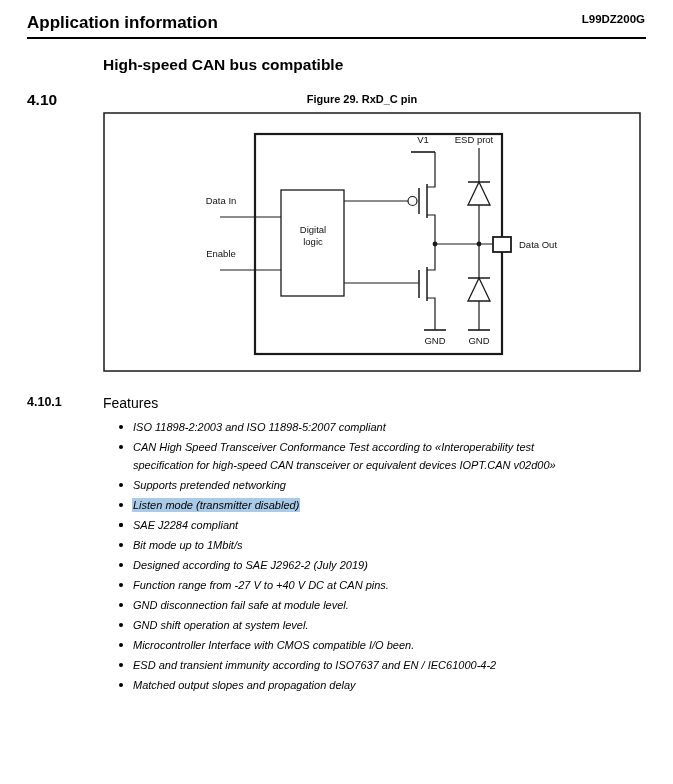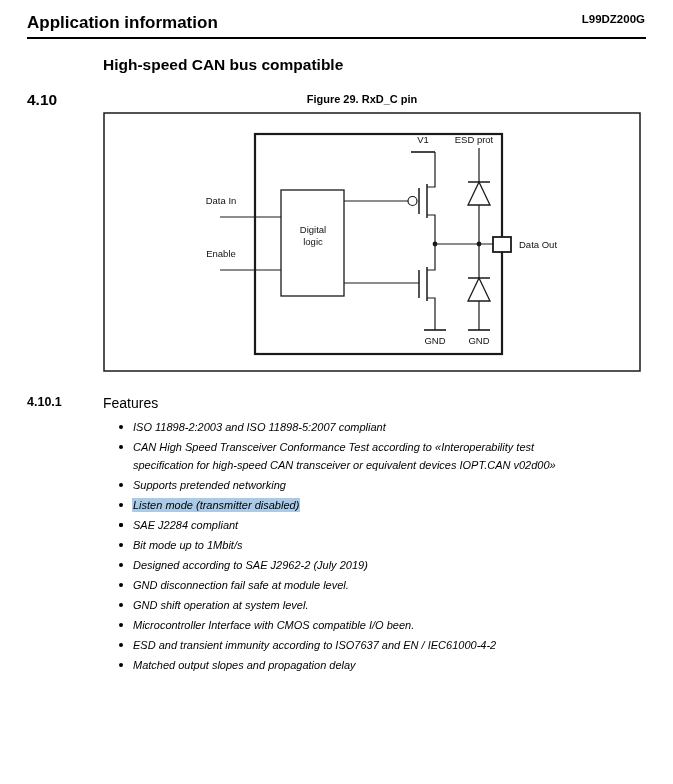--- a/index.html
+++ b/index.html
@@ -147,20 +147,24 @@
   <div class="feature">
     <span class="dot"></span>
     <span class="ftext">Bit mode up to 1Mbit/s</span>
   </div>
 
   <div class="feature">
     <span class="dot"></span>
     <span class="ftext">Designed according to SAE J2962-2 (July 2019)</span>
   </div>
 
+  <div class="feature">
+    <span class="dot"></span>
+    <span class="ftext">Function range from -27 V to +40 V DC at CAN pins.</span>
+  </div>
 
   <div class="feature">
     <span class="dot"></span>
     <span class="ftext">GND disconnection fail safe at module level.</span>
   </div>
 
   <div class="feature">
     <span class="dot"></span>
     <span class="ftext">GND shift operation at system level.</span>
   </div>

